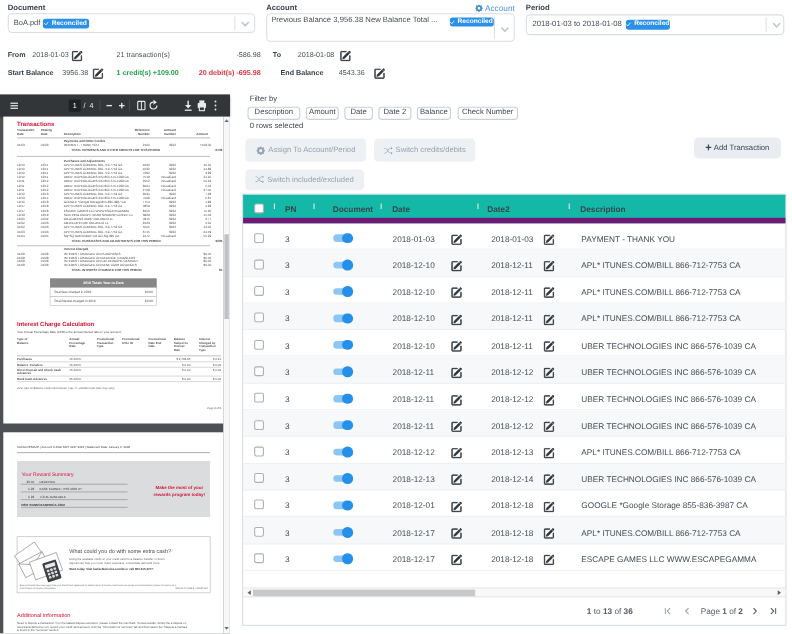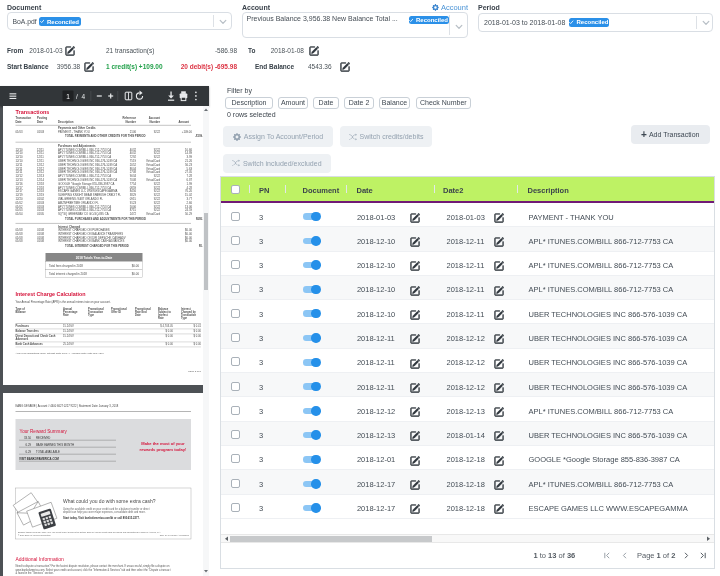--- a/index.html
+++ b/index.html
@@ -418,21 +418,21 @@
         <path fill-rule="evenodd" d="M0 3.5A.5.5 0 0 1 .5 3H1c2.202 0 3.827 1.24 4.874 2.418.49.552.865 1.102 1.126 1.532.26-.43.636-.98 1.126-1.532C9.173 4.24 10.798 3 13 3v1c-1.798 0-3.173 1.01-4.126 2.082A9.624 9.624 0 0 0 7.556 8a9.624 9.624 0 0 0 1.317 1.918C9.828 10.99 11.204 12 13 12v1c-2.202 0-3.827-1.24-4.874-2.418A10.595 10.595 0 0 1 7 9.05c-.26.43-.636.98-1.126 1.532C4.827 11.76 3.202 13 1 13H.5a.5.5 0 0 1 0-1H1c1.798 0 3.173-1.01 4.126-2.082A9.624 9.624 0 0 0 6.444 8a9.624 9.624 0 0 0-1.317-1.918C4.172 5.01 2.796 4 1 4H.5a.5.5 0 0 1-.5-.5z"></path>
         <path d="M13 5.466V1.534a.25.25 0 0 1 .41-.192l2.36 1.966c.12.1.12.284 0 .384l-2.36 1.966a.25.25 0 0 1-.41-.192zm0 9v-3.932a.25.25 0 0 1 .41-.192l2.36 1.966c.12.1.12.284 0 .384l-2.36 1.966a.25.25 0 0 1-.41-.192z"></path>
       </svg>
       <span style="margin-left:3px">Switch included/excluded</span>
     </div>
     <div class="gbtn" style="left:631px;top:125px;width:78.5px;height:19px;background:#e9ecf0;color:#3d4752">
       <span style="font-weight:bold;font-size:10px;margin-right:2px;margin-top:-1px">+</span>
       <span>Add Transaction</span>
     </div>
     <div class="abs" style="left:219.5px;top:176px;width:495.5px;height:393px;border:1px solid #d9dee3;background:#fff">
-      <div style="position:relative;height:26px;background:#bef264;border-bottom:2px solid #701a75;font-size:7.5px;font-weight:bold;color:#3b434c">
+      <div style="position:relative;height:26px;background:#14b8a6;border-bottom:5px solid #701a75;font-size:7.5px;font-weight:bold;color:#3b434c">
         <div class="cb" style="left:10.5px;top:8px"></div>
         <div class="hsep" style="left:28.8px"></div>
         <div class="hsep" style="left:64.3px"></div>
         <div class="hsep" style="left:125.6px"></div>
         <div class="hsep" style="left:213.7px"></div>
         <div class="hsep" style="left:296.3px"></div>
         <div class="abs" style="left:38.5px;top:9px">PN</div>
         <div class="abs" style="left:82px;top:9px">Document</div>
         <div class="abs" style="left:136px;top:9px">Date</div>
         <div class="abs" style="left:222.5px;top:9px">Date2</div>
@@ -614,21 +614,21 @@
         <div class="cell" style="left:38.5px;top:9.5px">3</div>
         <div class="toggle" style="left:82.4px;top:8.8px">
           <div class="track"></div>
           <div class="knob"></div>
         </div>
         <div class="cell" style="left:136.4px;top:9.5px">2018-12-13</div>
         <svg class="abs" style="left:189.7px;top:9.8px" width="10" height="10" viewBox="0 0 16 16" fill="#2d343b" stroke="#2d343b" stroke-width="0.9">
           <path d="M15.502 1.94a.5.5 0 0 1 0 .706L14.459 3.69l-2-2L13.502.646a.5.5 0 0 1 .707 0l1.293 1.293zm-1.75 2.456-2-2L4.939 9.21a.5.5 0 0 0-.121.196l-.805 2.414a.25.25 0 0 0 .316.316l2.414-.805a.5.5 0 0 0 .196-.12l6.813-6.814z"></path>
           <path d="M1 13.5A1.5 1.5 0 0 0 2.5 15h11a1.5 1.5 0 0 0 1.5-1.5v-6a.5.5 0 0 0-1 0v6a.5.5 0 0 1-.5.5h-11a.5.5 0 0 1-.5-.5v-11a.5.5 0 0 1 .5-.5H9a.5.5 0 0 0 0-1H2.5A1.5 1.5 0 0 0 1 2.5v11z"></path>
         </svg>
-        <div class="cell" style="left:226px;top:9.5px">2018-01-14</div>
+        <div class="cell" style="left:226px;top:9.5px">2018-12-14</div>
         <svg class="abs" style="left:273.6px;top:9.8px" width="10" height="10" viewBox="0 0 16 16" fill="#2d343b" stroke="#2d343b" stroke-width="0.9">
           <path d="M15.502 1.94a.5.5 0 0 1 0 .706L14.459 3.69l-2-2L13.502.646a.5.5 0 0 1 .707 0l1.293 1.293zm-1.75 2.456-2-2L4.939 9.21a.5.5 0 0 0-.121.196l-.805 2.414a.25.25 0 0 0 .316.316l2.414-.805a.5.5 0 0 0 .196-.12l6.813-6.814z"></path>
           <path d="M1 13.5A1.5 1.5 0 0 0 2.5 15h11a1.5 1.5 0 0 0 1.5-1.5v-6a.5.5 0 0 0-1 0v6a.5.5 0 0 1-.5.5h-11a.5.5 0 0 1-.5-.5v-11a.5.5 0 0 1 .5-.5H9a.5.5 0 0 0 0-1H2.5A1.5 1.5 0 0 0 1 2.5v11z"></path>
         </svg>
         <div class="cell" style="left:308px;top:9.5px">UBER TECHNOLOGIES INC 866-576-1039 CA</div>
       </div>
       <div class="row">
         <div class="cb" style="left:10.5px;top:8.5px"></div>
         <div class="cell" style="left:38.5px;top:9.5px">3</div>
         <div class="toggle" style="left:82.4px;top:8.8px">

